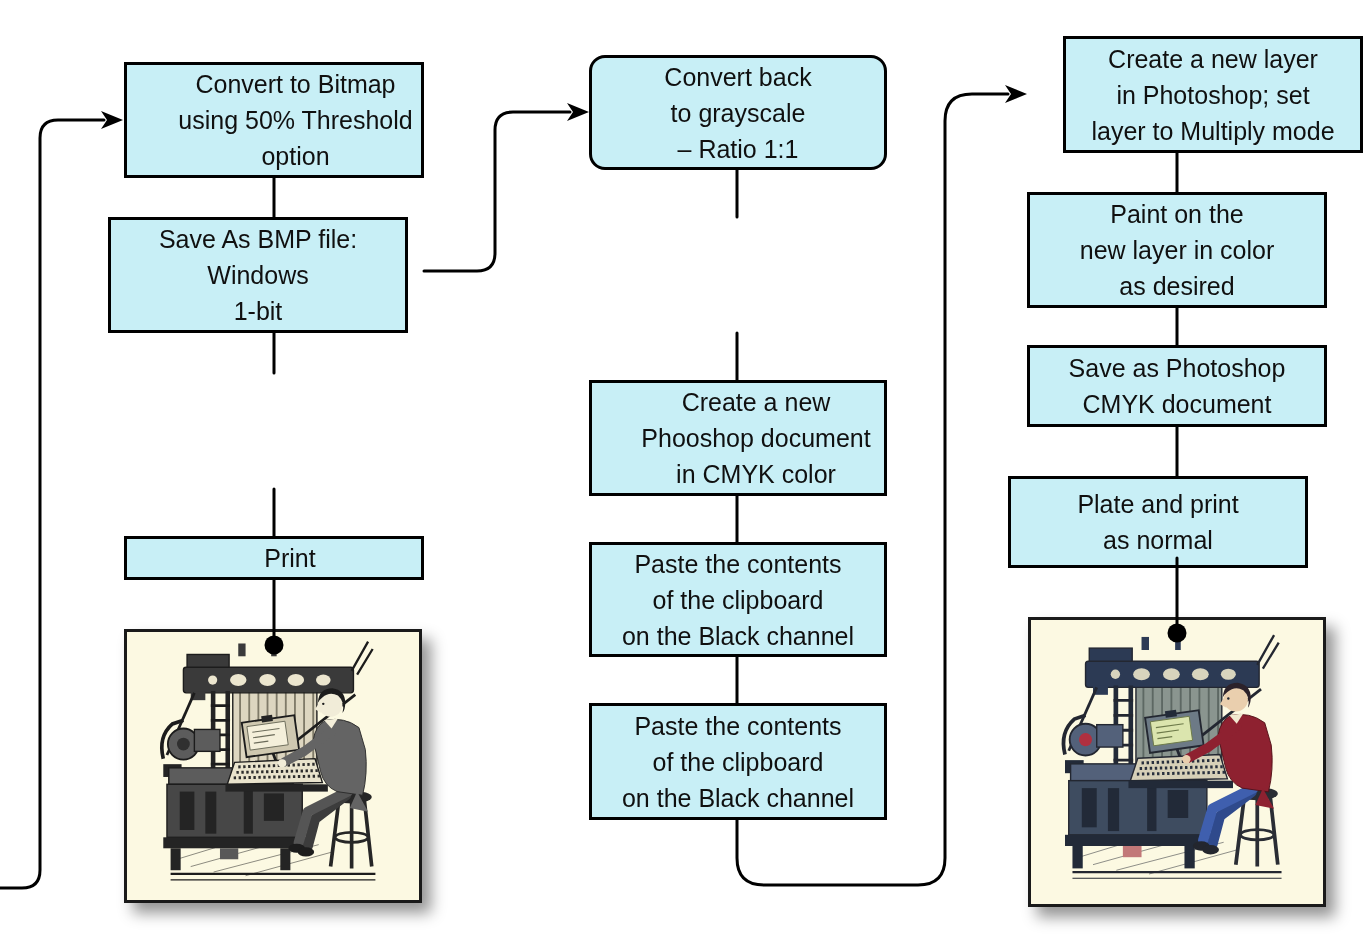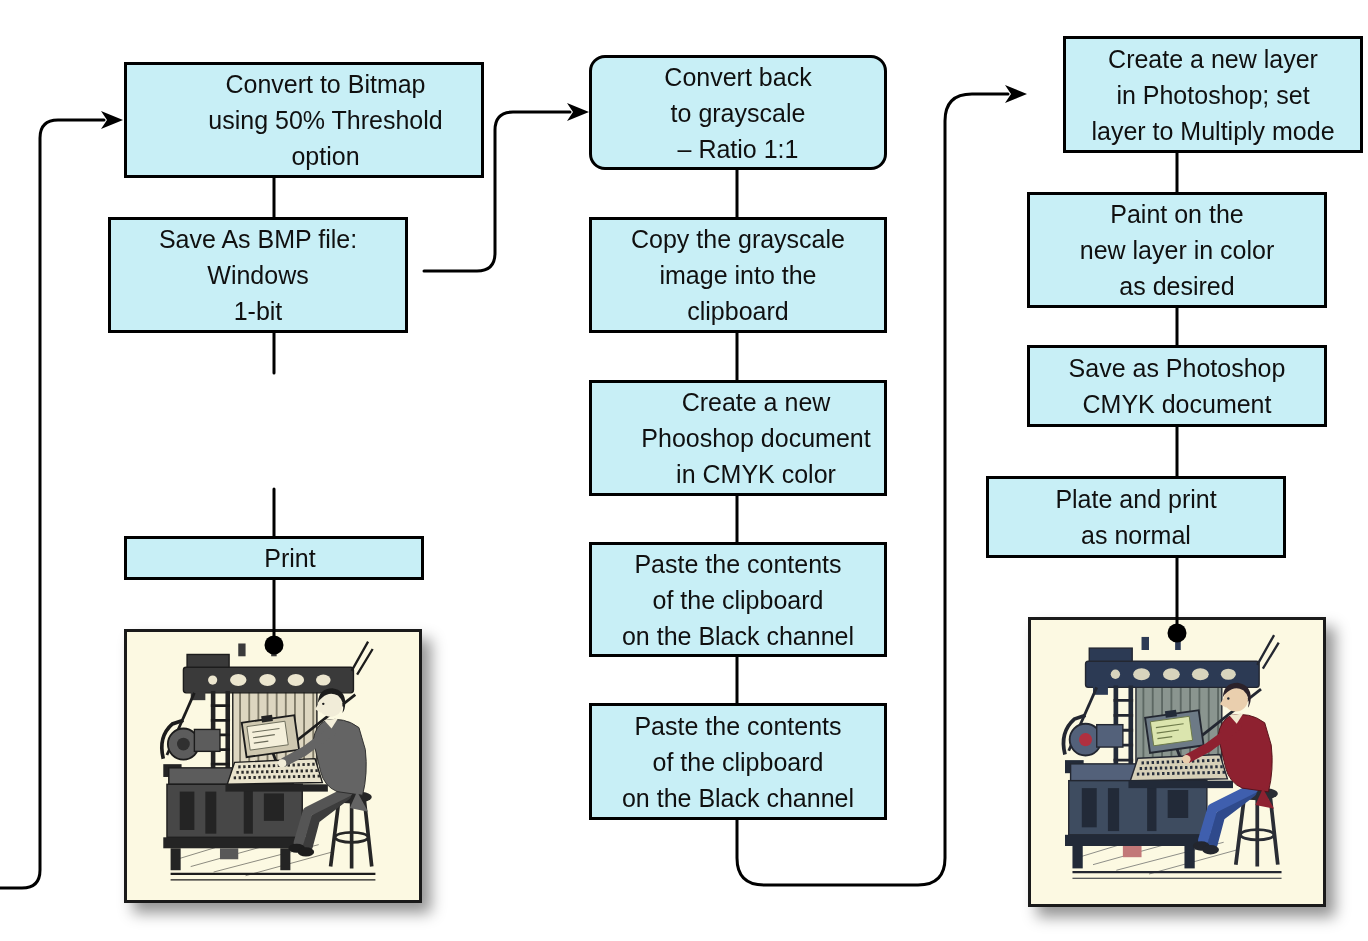--- a/index.html
+++ b/index.html
@@ -9,33 +9,33 @@
   }
   
   .box{
     position:absolute;box-sizing:border-box;
     background:var(--box-fill,#c8eff6);
     border:3px solid var(--box-border,#000);
     display:flex;align-items:center;justify-content:center;
     text-align:center;white-space:pre-line;
     font-size:25px;line-height:36px;color:#101010;
   }
-  .b-l1{left:124px;top:62px;width:360px;height:116px;padding-left:43px;}
+  .b-l1{left:124px;top:62px;width:300px;height:116px;padding-left:43px;}
   .b-l2{left:108px;top:217px;width:300px;height:116px;}
   .b-l3{left:124px;top:373px;width:300px;height:116px;}
   .b-l4{left:124px;top:536px;width:300px;height:44px;padding-left:32px;}
   .b-m1{left:589px;top:55px;width:298px;height:115px;border-radius:16px;}
   .b-m2{left:589px;top:217px;width:298px;height:116px;}
   .b-m3{left:589px;top:380px;width:298px;height:116px;padding-left:36px;}
   .b-m4{left:589px;top:542px;width:298px;height:115px;}
   .b-m5{left:589px;top:703px;width:298px;height:117px;}
   .b-r1{left:1027px;top:36px;width:300px;height:117px;margin-left:36px;}
   .b-r2{left:1027px;top:192px;width:300px;height:116px;}
   .b-r3{left:1027px;top:345px;width:300px;height:82px;}
-  .b-r4{left:986px;top:476px;width:300px;height:82px;}
+  .b-r4{left:1008px;top:476px;width:300px;height:92px;}
   
   .panel{
     position:absolute;box-sizing:border-box;
     background:var(--panel-fill,#fcf9e2);
     border:3px solid var(--panel-border,#1a1a1a);
     box-shadow:9px 10px 14px rgba(0,0,0,.42);
     padding:6px;
   }
   .panel-bw{left:124px;top:629px;width:298px;height:274px;}
   .panel-color{left:1028px;top:617px;width:298px;height:290px;}
@@ -153,23 +153,20 @@
 using 50% Threshold
 option</div>
   <div class="box b-l2">Save As BMP file:
 Windows
 1-bit</div>
   <div class="box b-l4">Print</div>
 
   <div class="box b-m1">Convert back
 to grayscale
 – Ratio 1:1</div>
-  <div class="box b-m2">Copy the grayscale
-image into the
-clipboard</div>
   <div class="box b-m3">Create a new
 Phooshop document
 in CMYK color</div>
   <div class="box b-m4">Paste the contents
 of the clipboard
 on the Black channel</div>
   <div class="box b-m5">Paste the contents
 of the clipboard
 on the Black channel</div>
 

